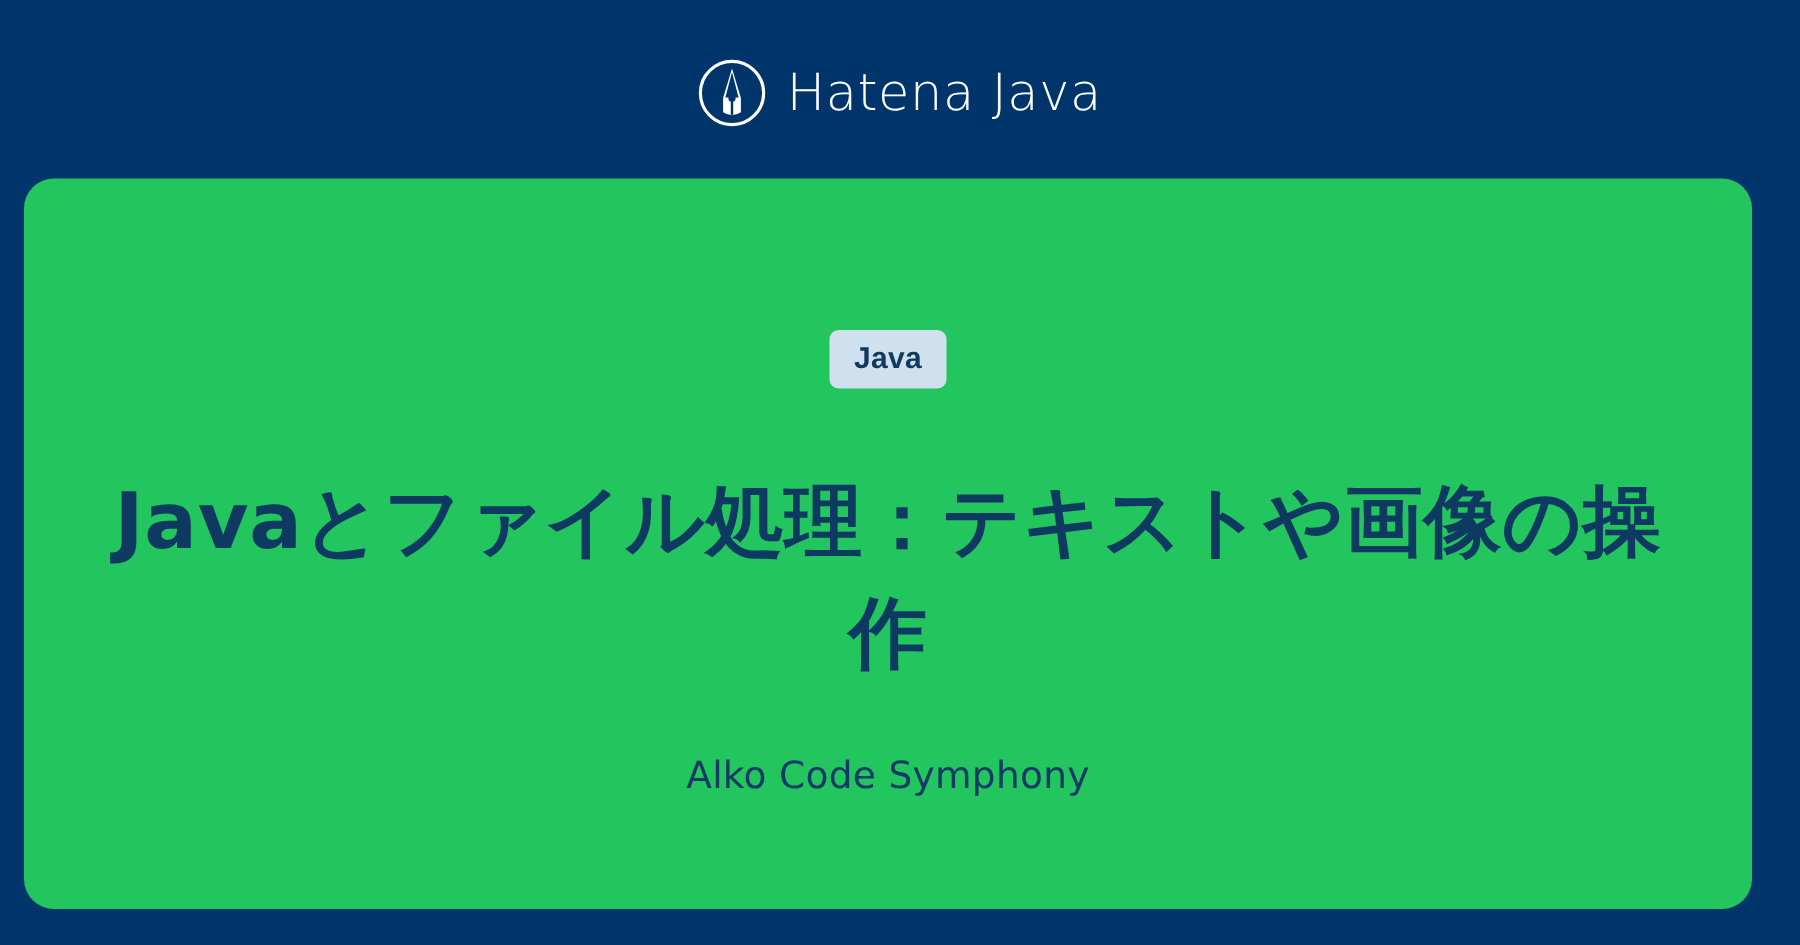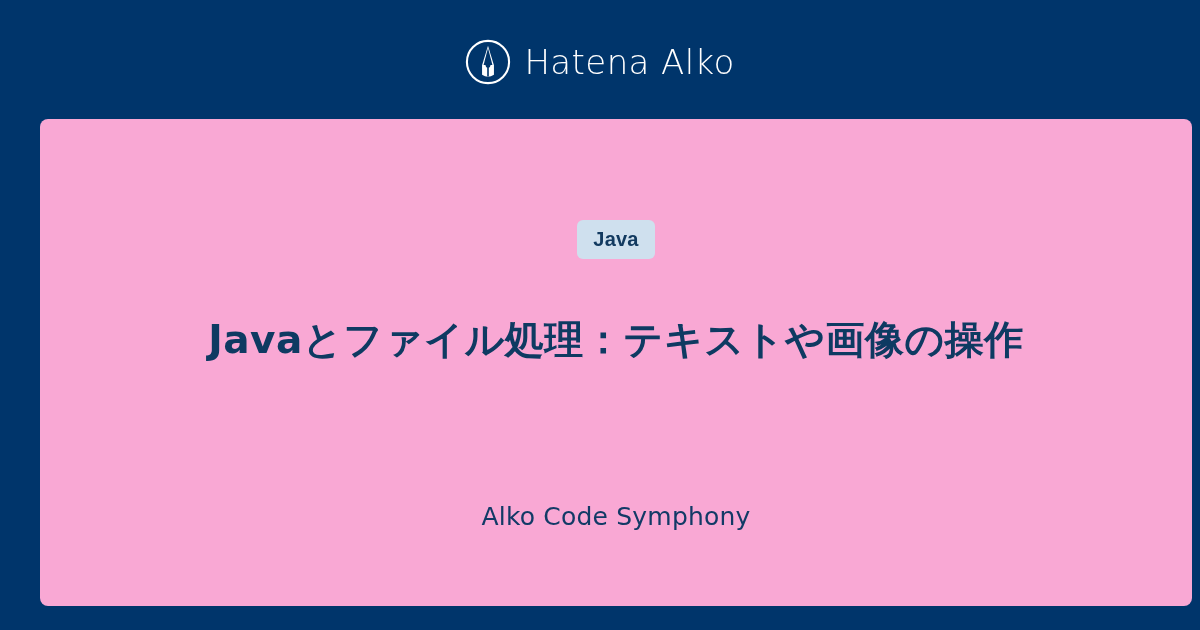--- a/index.html
+++ b/index.html
@@ -51,26 +51,26 @@
     font-weight: 300;
     letter-spacing: 0.4px;
     line-height: 1;
     white-space: nowrap;
     font-family: "DejaVu Sans", "Liberation Sans", sans-serif;
   }
 
   
   .card {
     position: absolute;
-    left: 40px;
+    left: 16px;
     top: 119px;
     width: 1152px;
     height: 487px;
-    background: #f9a8d4;
-    border-radius: 8px;
+    background: #22c55e;
+    border-radius: 20px;
     box-sizing: border-box;
     display: flex;
     flex-direction: column;
     align-items: center;
   }
 
   .card-inner {
     width: 100%;
     height: 100%;
     position: relative;
@@ -104,21 +104,21 @@
   
   .entry-title {
     position: absolute;
     top: 157px;
     left: 0;
     width: 100%;
     padding: 0 60px;
     box-sizing: border-box;
     text-align: center;
     color: #0e3a62;
-    font-size: 39px;
+    font-size: 52px;
     font-weight: bold;
     line-height: 75px;
     letter-spacing: 0.5px;
     font-family: "DejaVu Sans", "Liberation Sans", sans-serif;
     word-break: break-word;
   }
 
   
   .blog-name {
     position: absolute;
@@ -143,21 +143,21 @@
 
   <div class="brand-bar">
     <div class="brand">
       <svg class="brand-logo" viewBox="0 0 48 48" aria-hidden="true">
         <ellipse cx="24" cy="24" rx="22" ry="22" fill="none" stroke="#ffffff" stroke-width="2.2"></ellipse>
         <path d="M24 7 L30.2 27.5 L30.2 37.4 Q24 41.4 17.8 37.4 L17.8 27.5 Z" fill="#ffffff"></path>
         <path d="M24 9.5 L28.6 27.2 L19.4 27.2 Z" fill="#00356b"></path>
         <circle cx="24" cy="27.6" r="2.5" fill="#00356b"></circle>
         <rect x="23.15" y="27.6" width="1.7" height="11.6" fill="#00356b"></rect>
       </svg>
-      <span class="brand-name">Hatena Alko</span>
+      <span class="brand-name">Hatena Java</span>
     </div>
   </div>
 
   <div class="card">
     <div class="card-inner">
 
       <div class="tag-row">
         <span class="tag">Java</span>
       </div>
 

